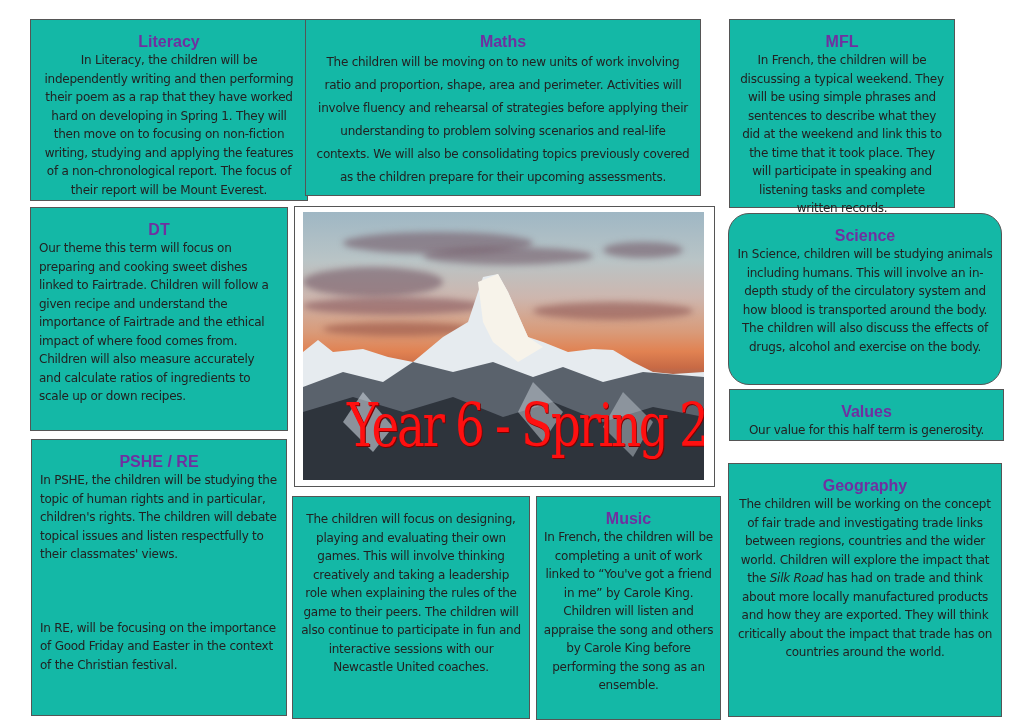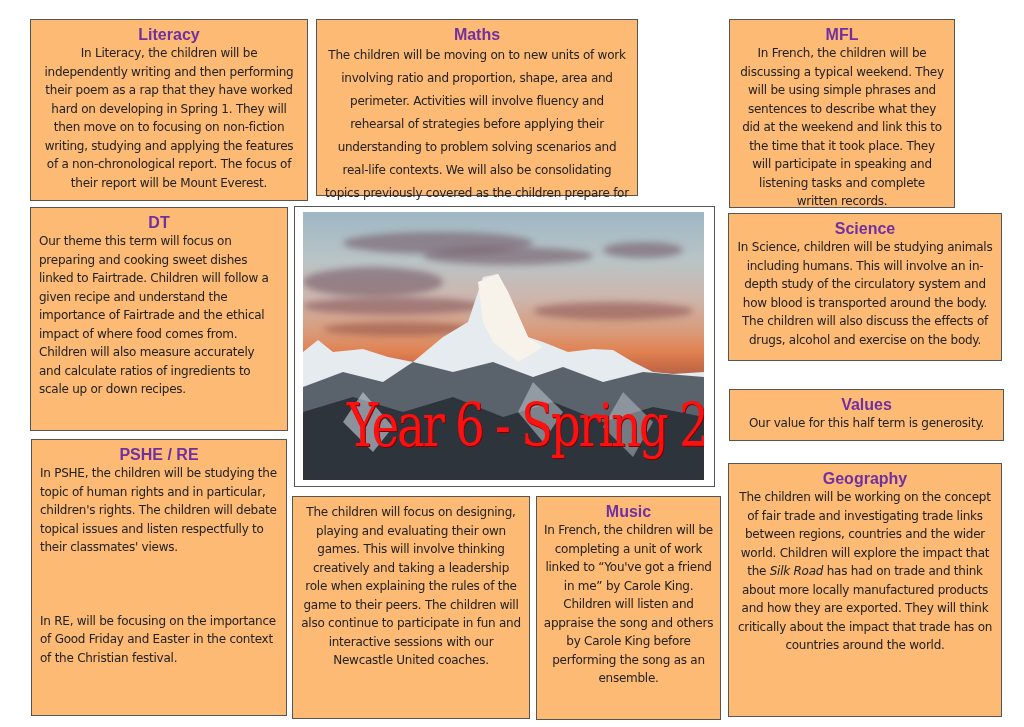--- a/index.html
+++ b/index.html
@@ -4,23 +4,23 @@
   <style>
     html, body { margin: 0; padding: 0; }
     body {
       width: 1024px; height: 727px; position: relative; overflow: hidden;
       background: #ffffff;
       font-family: "DejaVu Sans", sans-serif;
     }
     .box {
       position: absolute;
       border: 1.5px solid #555555;
-      background: #fdba74;
+      background: #14b8a6;
       box-sizing: border-box;
-      padding: 6px 8px 4px 8px;
+      padding: 13px 8px 4px 8px;
       color: #222222;
       font-size: 12px;
       line-height: 18.5px;
       letter-spacing: -0.25px;
     }
     .box .title {
       display: block;
       text-align: center;
       color: #7030a0;
       font-family: "Liberation Sans", sans-serif;
@@ -70,21 +70,21 @@
     }
   </style>
 </head>
 <body>
 
 <div class="box center" style="left:30px; top:19px; width:278px; height:182px;">
   <span class="title">Literacy</span>
   <p>In Literacy, the children will be independently writing and then performing their poem as a rap that they have worked hard on developing in Spring 1. They will then move on to focusing on non-fiction writing, studying and applying the features of a non-chronological report. The focus of their report will be Mount Everest.</p>
 </div>
 
-<div class="box center maths" style="left:316px; top:19px; width:322px; height:177px;">
+<div class="box center maths" style="left:305px; top:19px; width:396px; height:177px;">
   <span class="title">Maths</span>
   <p>The children will be moving on to new units of work involving ratio and proportion, shape, area and perimeter. Activities will involve fluency and rehearsal of strategies before applying their understanding to problem solving scenarios and real-life contexts. We will also be consolidating topics previously covered as the children prepare for their upcoming assessments.</p>
 </div>
 
 <div class="box center" style="left:729px; top:19px; width:226px; height:189px;">
   <span class="title">MFL</span>
   <p>In French, the children will be discussing a typical weekend. They will be using simple phrases and sentences to describe what they did at the weekend and link this to the time that it took place. They will participate in speaking and listening tasks and complete written records.</p>
 </div>
 
 <div class="box left" style="left:30px; top:207px; width:258px; height:224px;">
@@ -107,21 +107,21 @@
       <polygon points="0,175 40,160 80,170 110,150 150,160 190,150 230,165 260,155 300,170 340,160 401,165 401,268 0,268" fill="#5a626c"></polygon>
       <polygon points="0,200 50,185 100,200 150,185 200,205 250,190 300,210 350,195 401,205 401,268 0,268" fill="#2e343c"></polygon>
       <polygon points="60,180 90,215 70,240 40,210" fill="#c9d2da" opacity="0.6"></polygon>
       <polygon points="230,170 260,200 240,230 215,200" fill="#c9d2da" opacity="0.5"></polygon>
       <polygon points="320,180 350,210 330,245 300,215" fill="#c9d2da" opacity="0.45"></polygon>
     </svg>
     <div class="headline">Year 6 - Spring 2</div>
   </div>
 </div>
 
-<div class="box center" style="left:728px; top:213px; width:274px; height:148px;">
+<div class="box center" style="left:728px; top:213px; width:274px; height:172px;border-radius:21px;">
   <span class="title">Science</span>
   <p>In Science, children will be studying animals including humans. This will involve an in-depth study of the circulatory system and how blood is transported around the body. The children will also discuss the effects of drugs, alcohol and exercise on the body.</p>
 </div>
 
 <div class="box center" style="left:729px; top:389px; width:275px; height:52px;">
   <span class="title">Values</span>
   <p>Our value for this half term is generosity.</p>
 </div>
 
 <div class="box left" style="left:31px; top:439px; width:256px; height:277px;">

